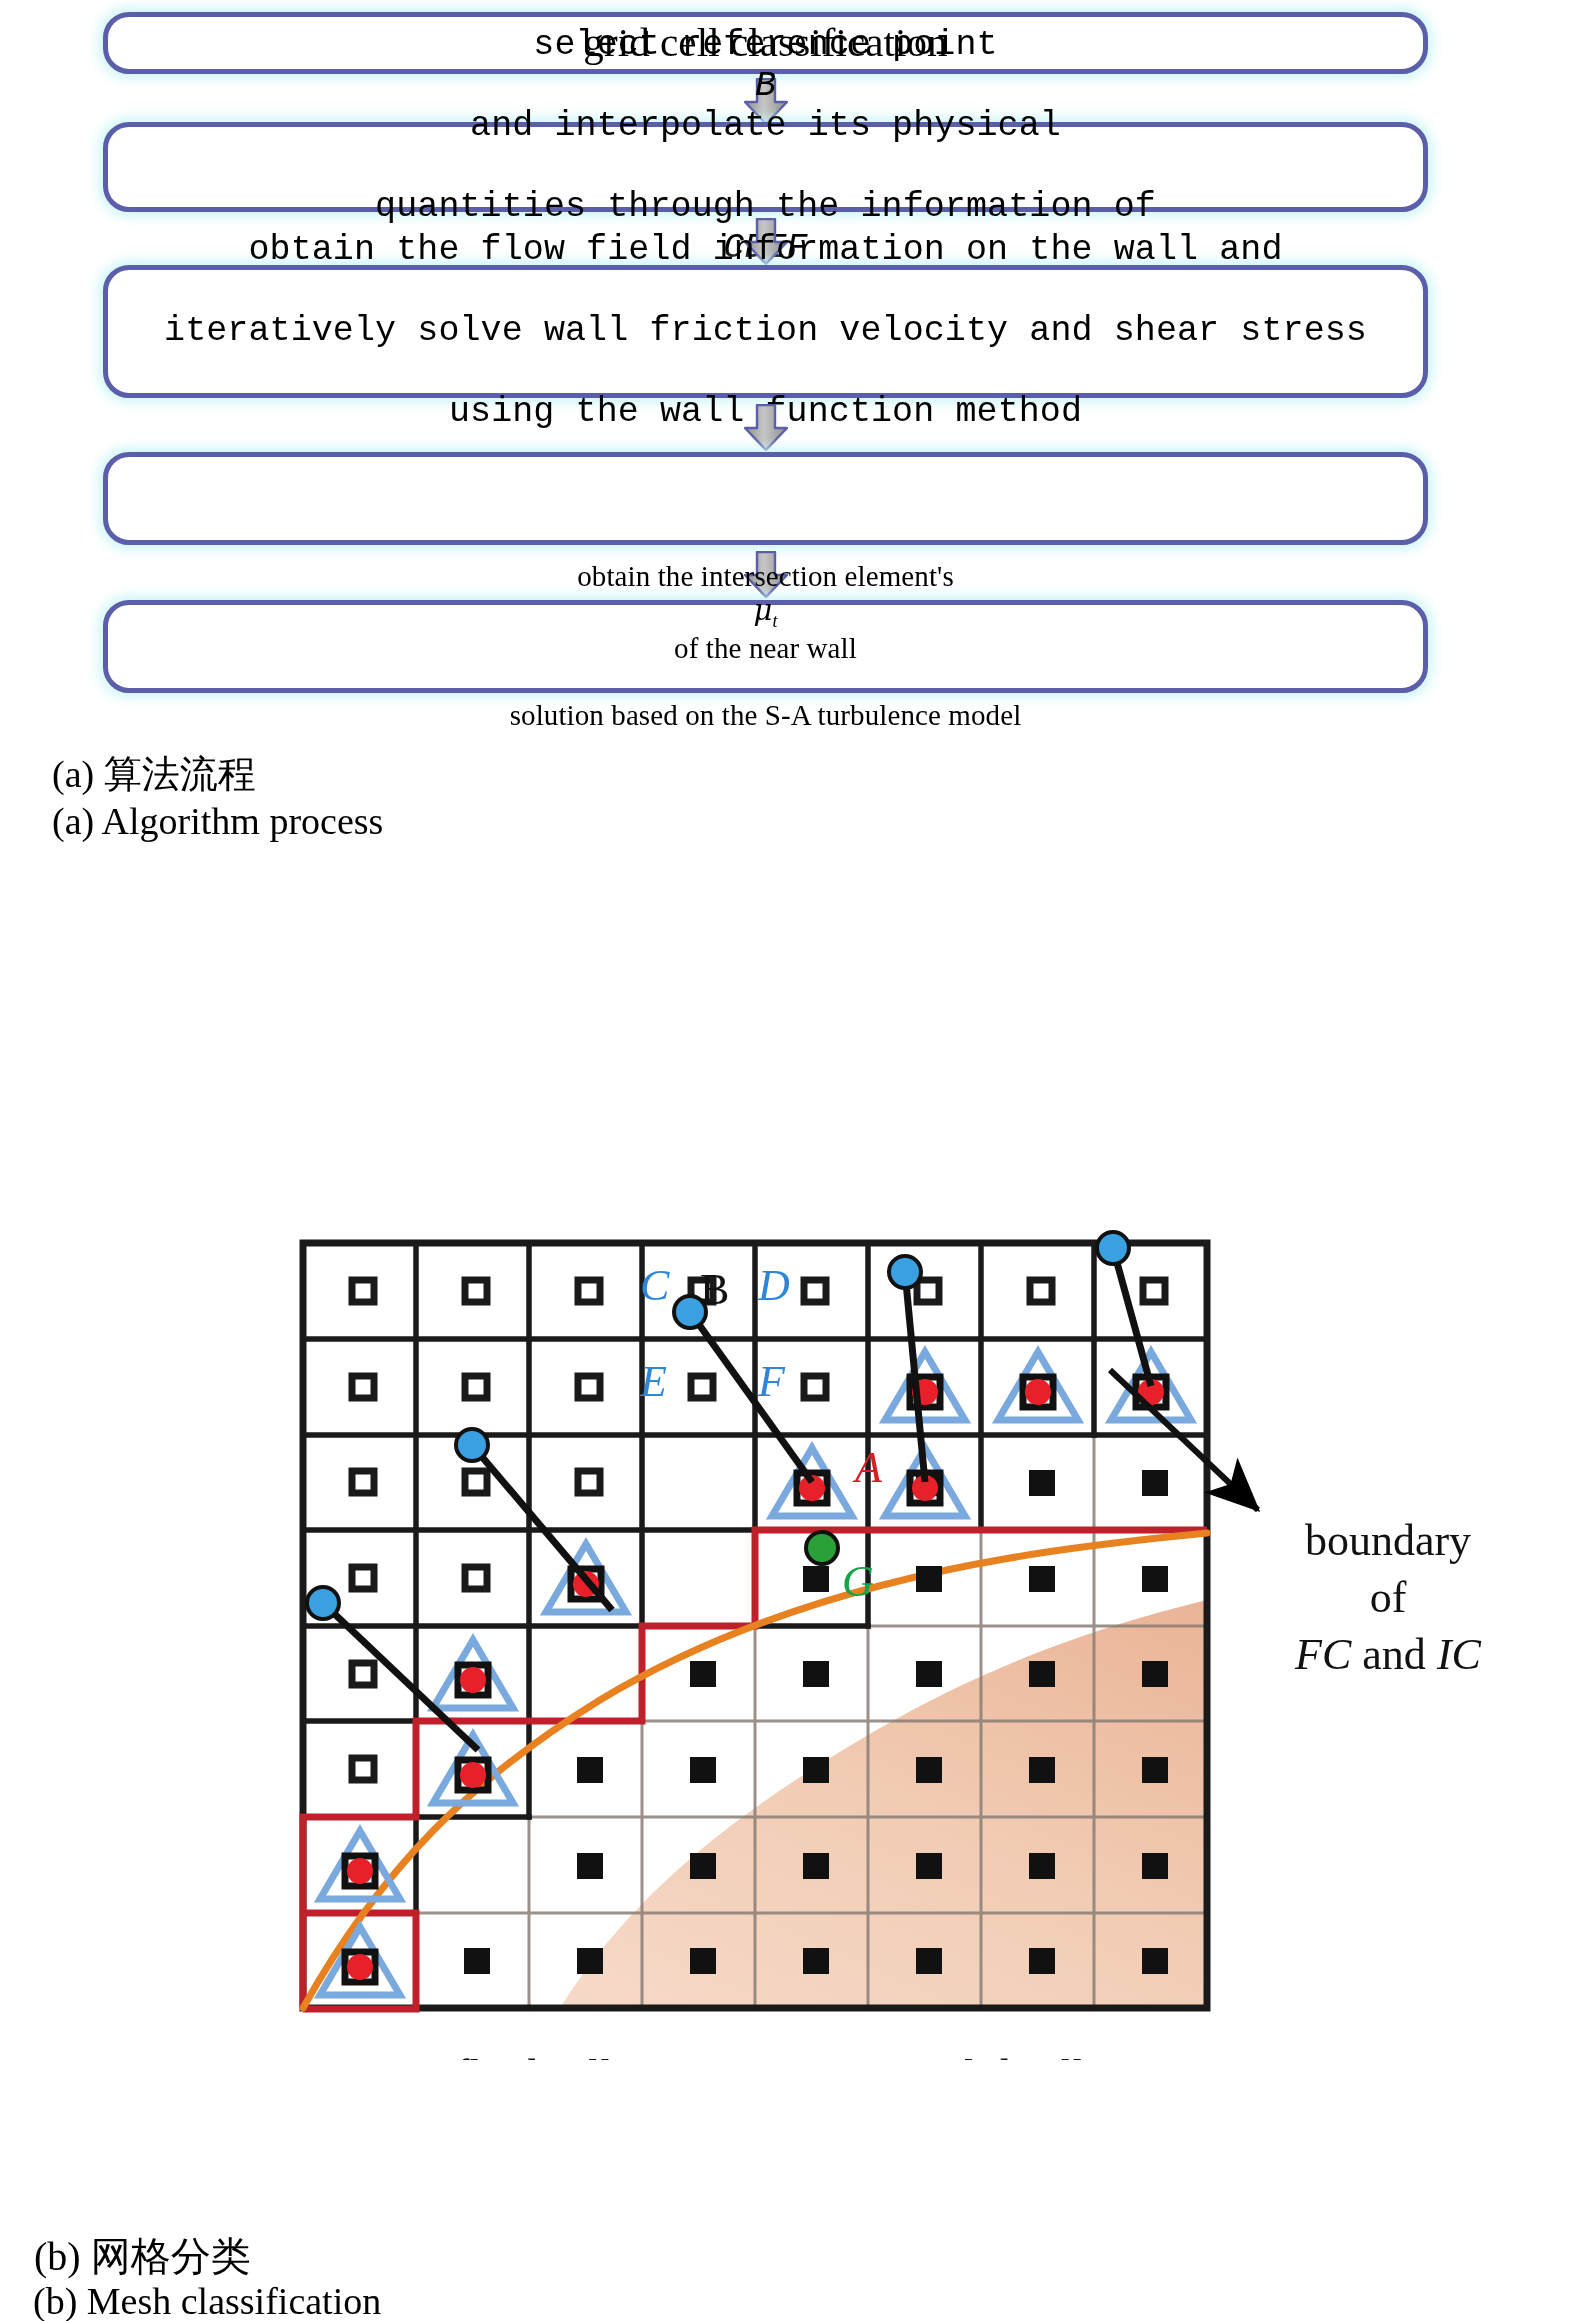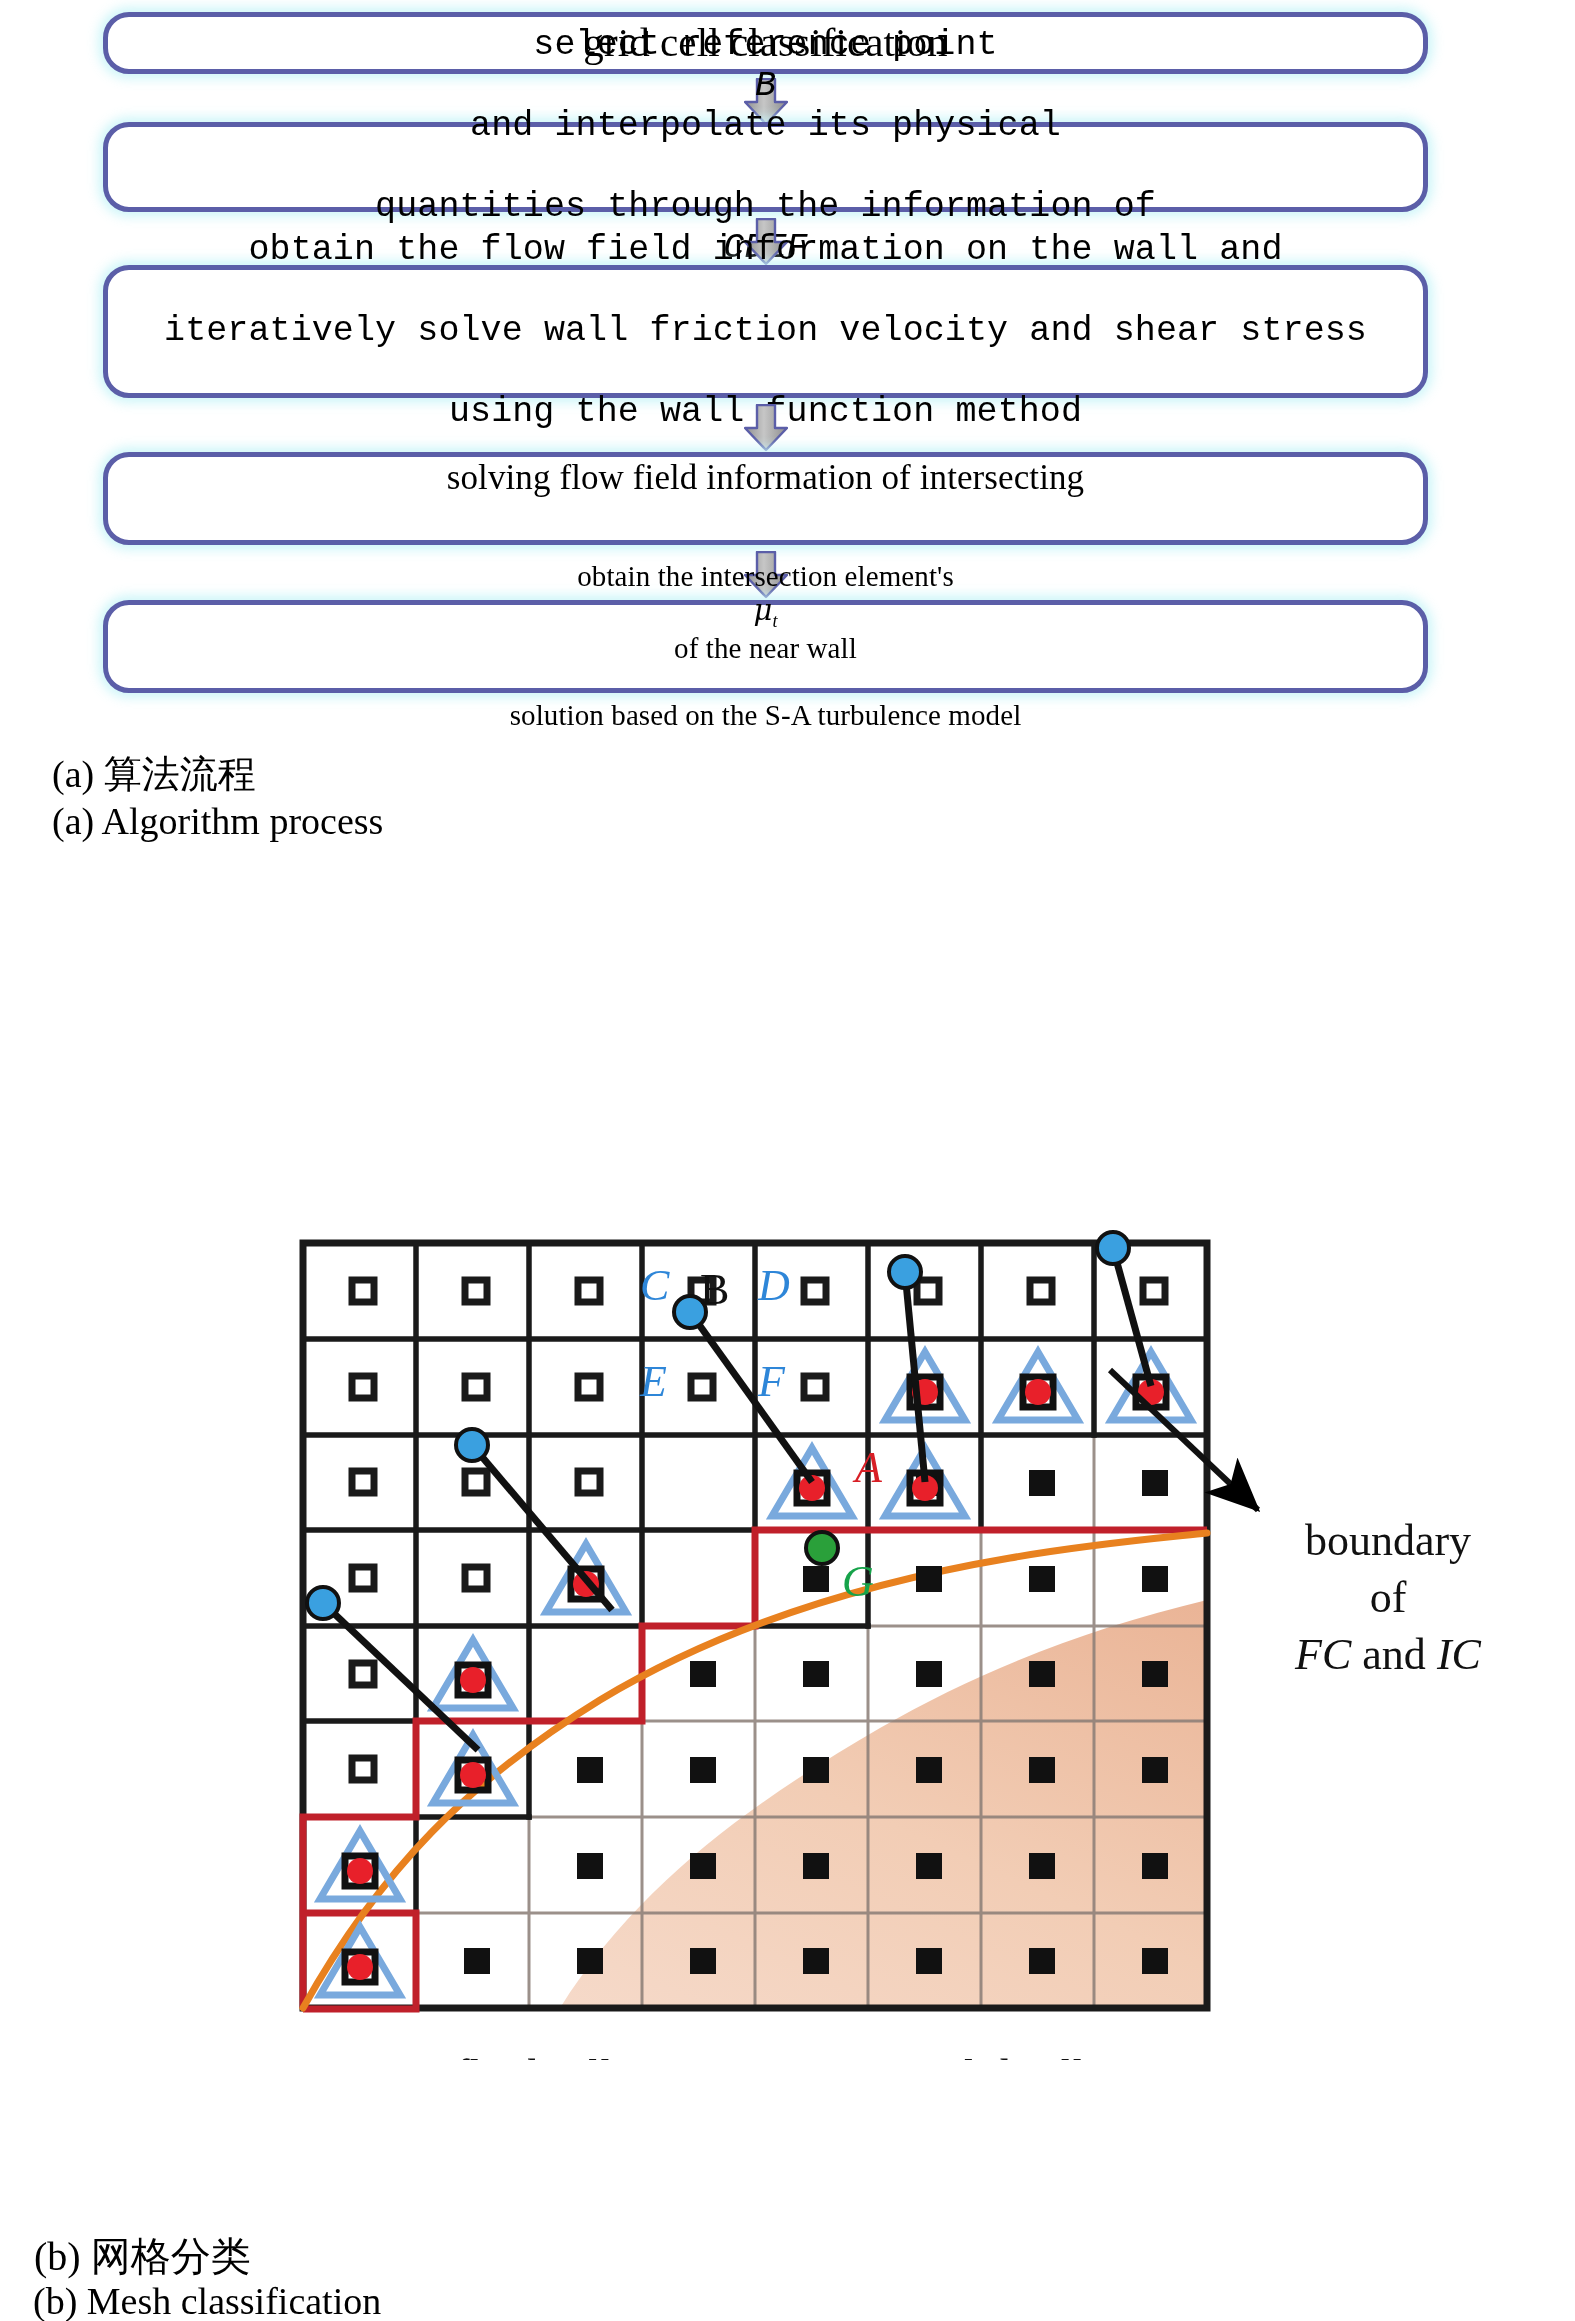--- a/index.html
+++ b/index.html
@@ -63,21 +63,21 @@
 
   <div class="fbox" style="left:103px;top:265px;width:1325px;height:133px;font-size:35px;font-family:Liberation Mono, monospace;">
     <span><span>obtain the flow field information on the wall and</span><br><span>iteratively solve wall friction velocity and shear stress</span><br><span>using the wall function method</span></span>
   </div>
 
   <svg class="arrow" style="left:744px;top:404px;" width="44" height="48" viewBox="0 0 44 48">
     <path d="M13 1 L31 1 L31 24 L43 24 L22 46 L1 24 L13 24 Z" fill="url(#ag1)" stroke="#5b5ea8" stroke-width="2.4" stroke-linejoin="round"></path>
   </svg>
 
   <div class="fbox" style="left:103px;top:452px;width:1325px;height:93px;font-size:35px;">
-    <span><span>solving flow field information of intersecting</span><br></span>
+    <span><br></span>
   </div>
 
   <svg class="arrow" style="left:744px;top:551px;" width="44" height="48" viewBox="0 0 44 48">
     <path d="M13 1 L31 1 L31 24 L43 24 L22 46 L1 24 L13 24 Z" fill="url(#ag1)" stroke="#5b5ea8" stroke-width="2.4" stroke-linejoin="round"></path>
   </svg>
 
   <div class="fbox" style="left:103px;top:600px;width:1325px;height:93px;font-size:29px;">
     <span><span>obtain the intersection element's </span><i style="font-family:'DejaVu Serif',serif">μ</i><sub style="font-size:.62em;font-style:italic;">t</sub><span> of the near wall</span><br><span>solution based on the S-A turbulence model</span></span>
   </div>
 

